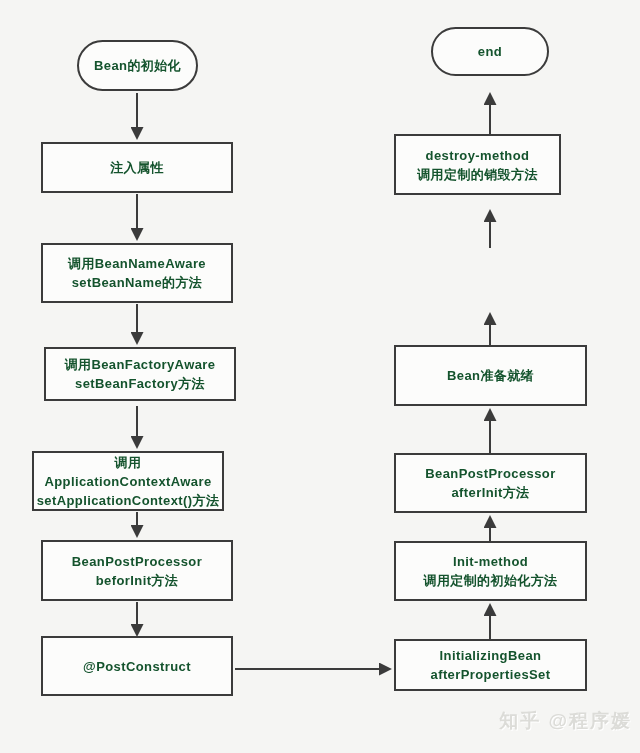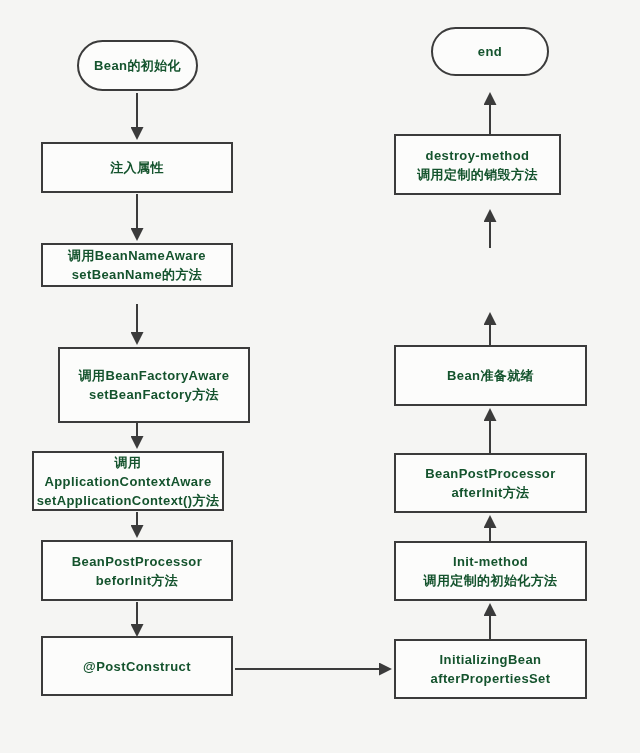--- a/index.html
+++ b/index.html
@@ -87,26 +87,26 @@
   </svg>
 
   <div class="node stadium" style="left:77px; top:40px; width:121px; height:51px;">
     <span class="label">Bean的初始化</span>
   </div>
 
   <div class="node" style="left:41px; top:142px; width:192px; height:51px;">
     <span class="label">注入属性</span>
   </div>
 
-  <div class="node" style="left:41px; top:243px; width:192px; height:44px;">
+  <div class="node" style="left:41px; top:243px; width:192px; height:60px;">
     <span class="label">调用BeanNameAware
 setBeanName的方法</span>
   </div>
 
-  <div class="node" style="left:58px; top:347px; width:192px; height:76px;">
+  <div class="node" style="left:44px; top:347px; width:192px; height:54px;">
     <span class="label">调用BeanFactoryAware
 setBeanFactory方法</span>
   </div>
 
   <div class="node" style="left:32px; top:451px; width:192px; height:60px;">
     <span class="label">调用
 ApplicationContextAware
 setApplicationContext()方法</span>
   </div>
 
@@ -136,19 +136,20 @@
   <div class="node" style="left:394px; top:453px; width:193px; height:60px;">
     <span class="label">BeanPostProcessor
 afterInit方法</span>
   </div>
 
   <div class="node" style="left:394px; top:541px; width:193px; height:60px;">
     <span class="label">Init-method
 调用定制的初始化方法</span>
   </div>
 
-  <div class="node" style="left:394px; top:639px; width:193px; height:60px;">
+  <div class="node" style="left:394px; top:639px; width:193px; height:52px;">
     <span class="label">InitializingBean
 afterPropertiesSet</span>
   </div>
 
+  <div class="watermark">知乎 @程序媛</div>
 
 </div>
 
 </body></html>

